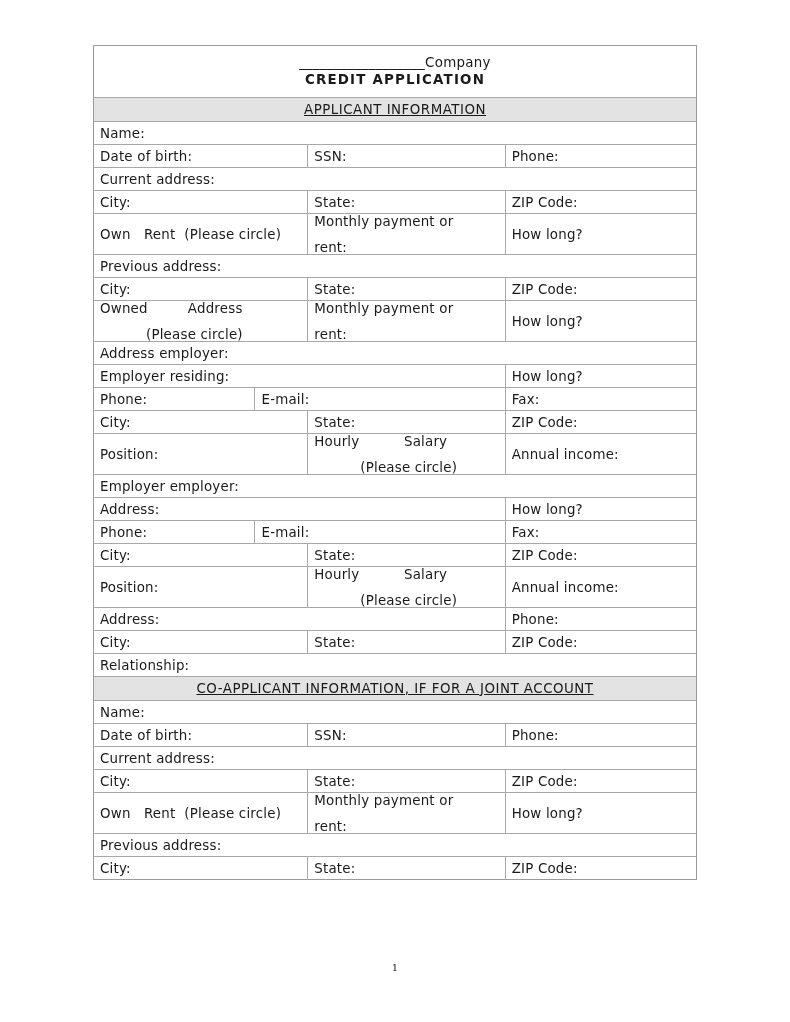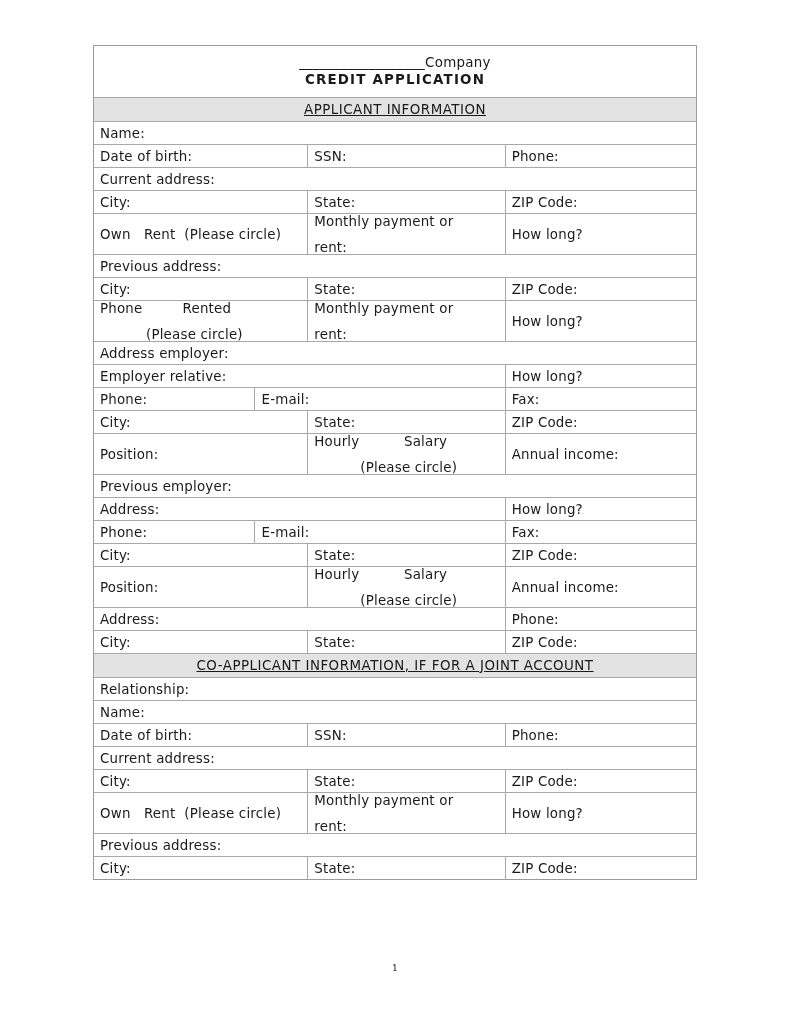--- a/index.html
+++ b/index.html
@@ -65,35 +65,35 @@
   <div class="row h22">
     <div class="cell full h22">Previous address:</div>
   </div>
   <div class="row h22">
     <div class="cell c1 h22">City:</div>
     <div class="cell c2 h22">State:</div>
     <div class="cell c3 h22">ZIP Code:</div>
   </div>
   <div class="row h41">
     <div class="cell c1 h41 two">
-      <span style="white-space:pre;">Phone         Rented</span>
+      <span style="white-space:pre;">Owned         Address</span>
       <span style="padding-left:46px;">(Please circle)</span>
     </div>
     <div class="cell c2 h41 two">
       <span>Monthly payment or</span>
       <span>rent:</span>
     </div>
     <div class="cell c3 h41">How long?</div>
   </div>
 
   <div class="row h22">
     <div class="cell full h22">Address employer:</div>
   </div>
   <div class="row h22">
-    <div class="cell c12 h22">Employer relative:</div>
+    <div class="cell c12 h22">Employer residing:</div>
     <div class="cell c3 h22">How long?</div>
   </div>
   <div class="row h22">
     <div class="cell cp h22">Phone:</div>
     <div class="cell ce h22">E-mail:</div>
     <div class="cell c3 h22">Fax:</div>
   </div>
   <div class="row h22">
     <div class="cell c1 h22">City:</div>
     <div class="cell c2 h22">State:</div>
@@ -101,21 +101,21 @@
   </div>
   <div class="row h41">
     <div class="cell c1 h41">Position:</div>
     <div class="cell c2 h41 two">
       <span style="white-space:pre;">Hourly          Salary</span>
       <span style="padding-left:46px;">(Please circle)</span>
     </div>
     <div class="cell c3 h41">Annual income:</div>
   </div>
   <div class="row h22">
-    <div class="cell full h22">Previous employer:</div>
+    <div class="cell full h22">Employer employer:</div>
   </div>
   <div class="row h22">
     <div class="cell c12 h22">Address:</div>
     <div class="cell c3 h22">How long?</div>
   </div>
   <div class="row h22">
     <div class="cell cp h22">Phone:</div>
     <div class="cell ce h22">E-mail:</div>
     <div class="cell c3 h22">Fax:</div>
   </div>
@@ -134,26 +134,26 @@
   </div>
   <div class="row h22">
     <div class="cell c12 h22">Address:</div>
     <div class="cell c3 h22">Phone:</div>
   </div>
   <div class="row h22">
     <div class="cell c1 h22">City:</div>
     <div class="cell c2 h22">State:</div>
     <div class="cell c3 h22">ZIP Code:</div>
   </div>
+  <div class="row h22">
+    <div class="cell full h22">Relationship:</div>
+  </div>
+
   <div class="row">
     <div class="cell section">CO-APPLICANT INFORMATION, IF FOR A JOINT ACCOUNT</div>
-  </div>
-
-  <div class="row h22">
-    <div class="cell full h22">Relationship:</div>
   </div>
   <div class="row h22">
     <div class="cell full h22">Name:</div>
   </div>
   <div class="row h22">
     <div class="cell c1 h22">Date of birth:</div>
     <div class="cell c2 h22">SSN:</div>
     <div class="cell c3 h22">Phone:</div>
   </div>
   <div class="row h22">

